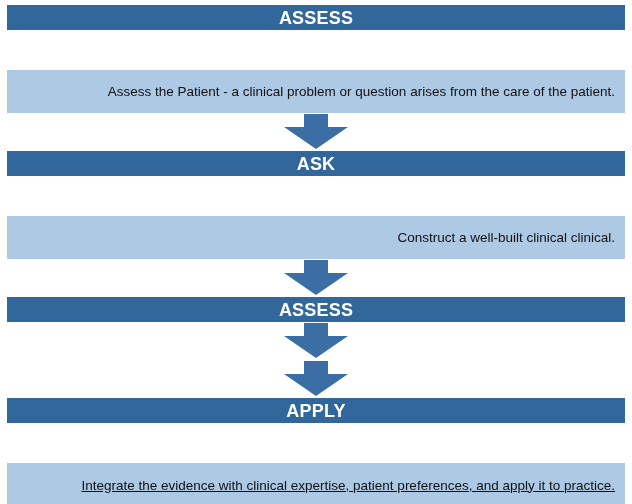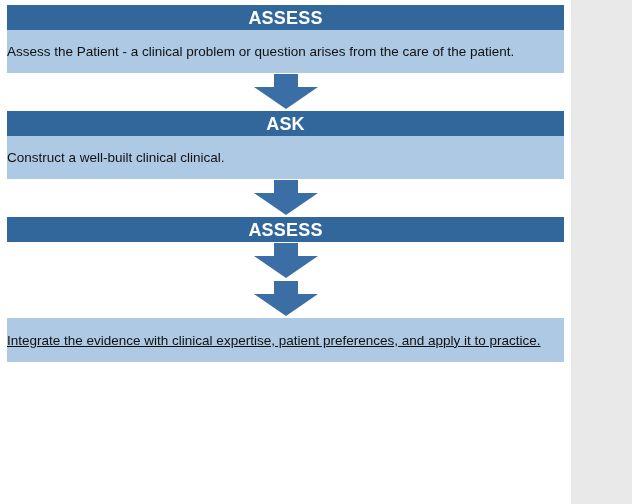--- a/index.html
+++ b/index.html
@@ -7,21 +7,21 @@
     --desc-bg: #AEC9E4;
     --arrow: #3A6EA5;
     --header-text: #FFFFFF;
     --desc-text: #111111;
     --page-bg: #FFFFFF;
   }
   * { box-sizing: border-box; }
   html, body { margin: 0; padding: 0; background: #e9e9e9; }
   body { font-family: "Liberation Sans", "DejaVu Sans", sans-serif; }
   .page {
-    width: 571px;
+    width: 632px;
     height: 504px;
     background: var(--page-bg);
     padding: 5px 7px 0 7px;
     display: flex;
     flex-direction: column;
     overflow: hidden;
   }
   .step-header {
     height: 25px;
     flex: 0 0 25px;
@@ -36,23 +36,24 @@
     line-height: 1;
   }
   .step-desc {
     height: 43px;
     flex: 0 0 43px;
     background: var(--desc-bg);
     color: var(--desc-text);
     font-size: 13.5px;
     display: flex;
     align-items: center;
-    justify-content: flex-start;
+    justify-content: flex-end;
     text-align: center;
-    padding: 0 0;
+    padding: 0 10px;
+    margin-top: 40px;
   }
   .step-desc.last { height: 44px; flex: 0 0 44px; text-decoration: underline; }
   .arrow-wrap {
     height: 38px;
     flex: 0 0 38px;
     display: flex;
     flex-direction: column;
     align-items: center;
     justify-content: flex-start;
     padding-top: 1px;
@@ -103,17 +104,20 @@
   <div class="arrow-wrap">
     <div class="arrow-stem"></div>
     <div class="arrow-head"></div>
   </div>
 
   <div class="arrow-wrap">
     <div class="arrow-stem"></div>
     <div class="arrow-head"></div>
   </div>
 
+  <div class="step-header">
+    <span>APPLY</span>
+  </div>
   <div class="step-desc last">
     <span>Integrate the evidence with clinical expertise, patient preferences, and apply it to practice.</span>
   </div>
 
 </div>
 
 </body></html>

